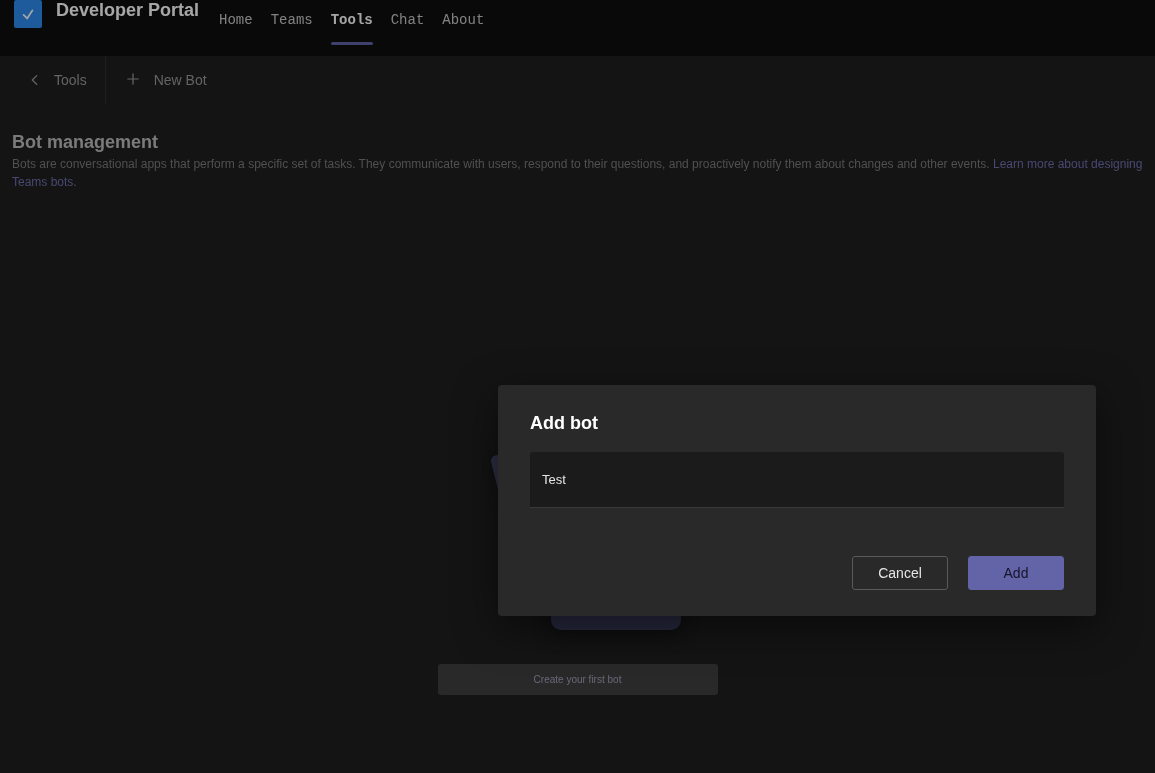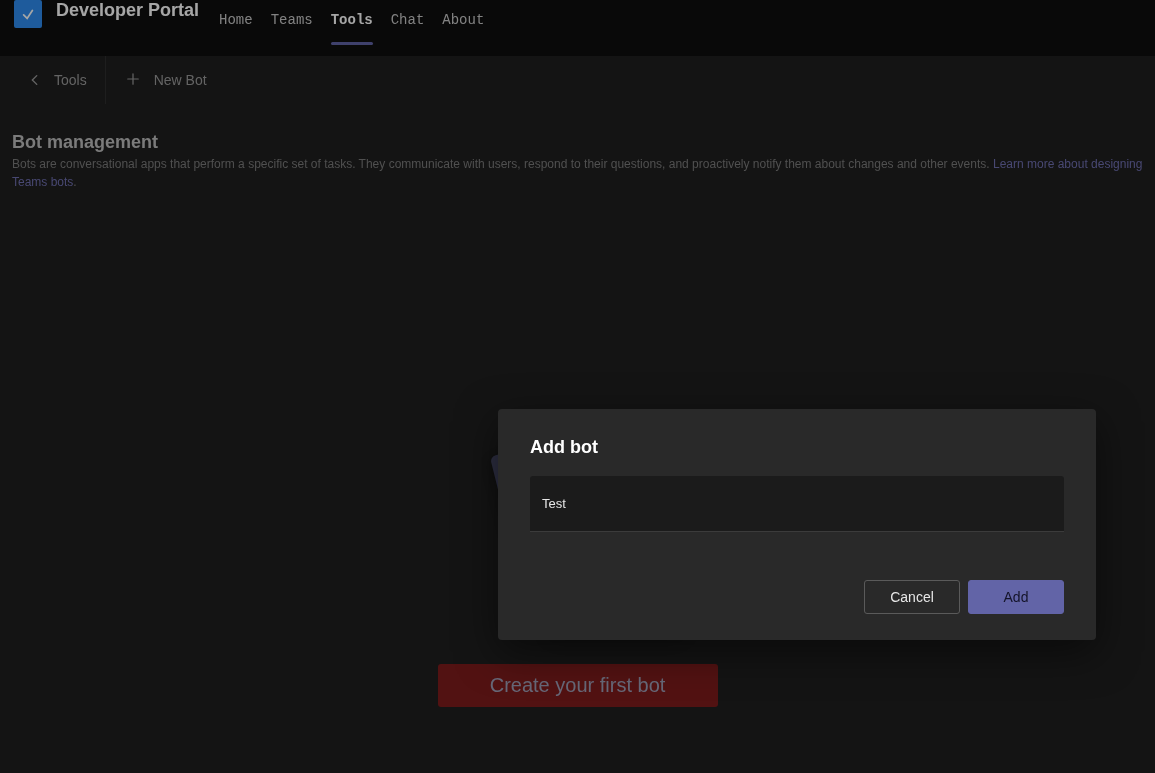--- a/index.html
+++ b/index.html
@@ -126,42 +126,42 @@
     .card-front {
       position: absolute;
       width: 130px; height: 160px;
       background: #3c3e5e;
       border-radius: 10px;
       top: 40px; left: 78px;
       box-shadow: 0 6px 18px rgba(0,0,0,.35);
     }
     .create-btn {
       margin-top: 24px;
-      background: #7f1d1d;
+      background: #404040;
       border: none;
       color: #9fa0b8;
-      font-size: 20px;
+      font-size: 10px;
       padding: 10px 28px;
       border-radius: 3px;
       cursor: pointer;
       min-width: 280px;
     }
 
     
     .dim {
       position: absolute;
       inset: 0;
       background: rgba(0,0,0,0.35);
     }
 
     
     .dialog {
       position: absolute;
       left: 498px;
-      top: 409px;
+      top: 385px;
       width: 598px;
       background: #292929;
       border-radius: 4px;
       box-shadow: 0 12px 40px rgba(0,0,0,.5);
       padding: 28px 32px 26px 32px;
     }
     .dialog-title {
       font-size: 18px;
       font-weight: 700;
       color: #fff;
@@ -174,21 +174,21 @@
       border-bottom: 1px solid #3b3b3b;
       color: #e6e6e6;
       font-size: 13px;
       padding: 20px 12px;
       outline: none;
       border-radius: 3px 3px 0 0;
     }
     .dialog-actions {
       display: flex;
       justify-content: flex-end;
-      gap: 8px;
+      gap: 20px;
       margin-top: 48px;
     }
     .btn {
       font-size: 14px;
       padding: 8px 0;
       width: 96px;
       border-radius: 3px;
       cursor: pointer;
       text-align: center;
     }

